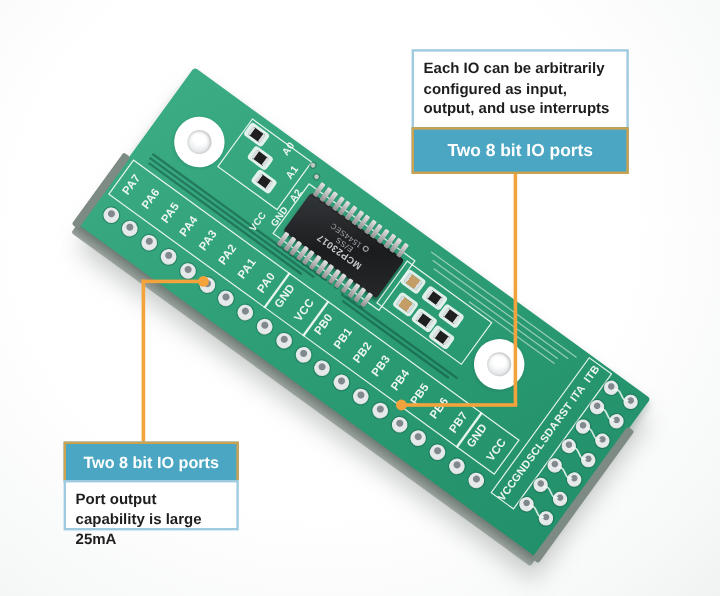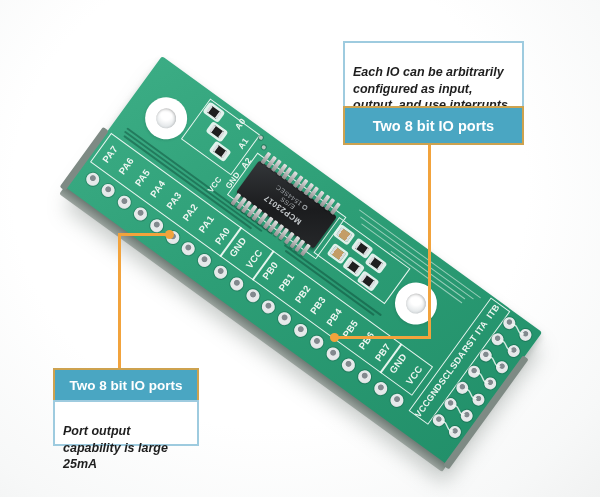--- a/index.html
+++ b/index.html
@@ -49,21 +49,21 @@
   .smd-r{position:absolute;width:14px;height:8px;background:#1f1f1f;border-radius:1px;
     border-left:3px solid #d9dcde;border-right:3px solid #d9dcde;box-sizing:border-box;
     box-shadow:0 0 0 2.5px rgba(255,255,255,.85);}
   .smd-c{position:absolute;width:13px;height:9px;border-radius:1px;
     background:linear-gradient(90deg,#d9dcde 0 18%,#c49d67 18% 82%,#d9dcde 82% 100%);
     box-shadow:0 0 0 2.5px rgba(255,255,255,.85);}
   .trace-d{position:absolute;height:1.5px;background:rgba(8,62,45,.42);border-radius:1px;}
   .trace-w{position:absolute;height:1.2px;background:rgba(238,248,243,.55);border-radius:1px;}
   
   .note{position:absolute;box-sizing:border-box;background:#ffffff;border:2px solid #9ecbdf;
-    font-weight:bold;font-size:12.5px;line-height:1.32;color:#1e1e1e;padding:21px 8px;font-style:italic;}
+    font-weight:bold;font-size:12.5px;line-height:1.32;color:#1e1e1e;padding:6px 8px;}
   .tag{position:absolute;box-sizing:border-box;background:#4aa6c2;border:2px solid #cda24f;
     display:flex;align-items:center;justify-content:center;color:#ffffff;font-weight:bold;font-size:14px;}
   .oline{position:absolute;background:#f2a33c;}
   .odot{position:absolute;width:9px;height:9px;border-radius:50%;background:#f2a33c;}
 </style>
 </head>
 <body>
 
 <div class="stage">
 

